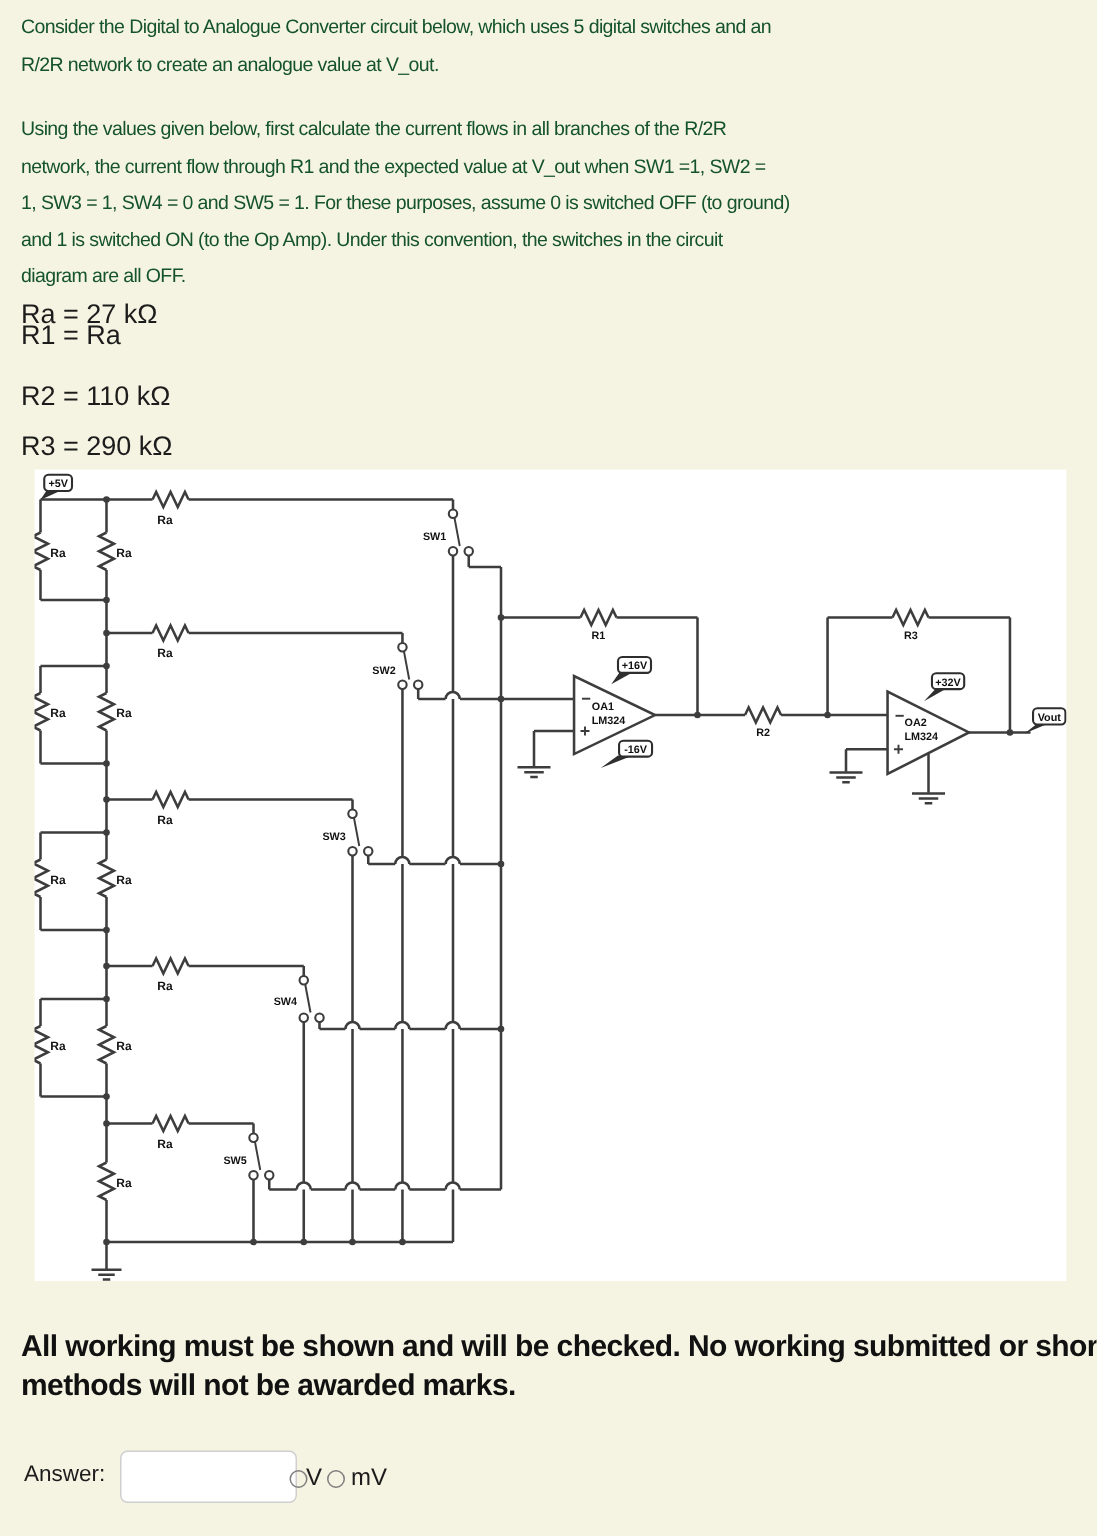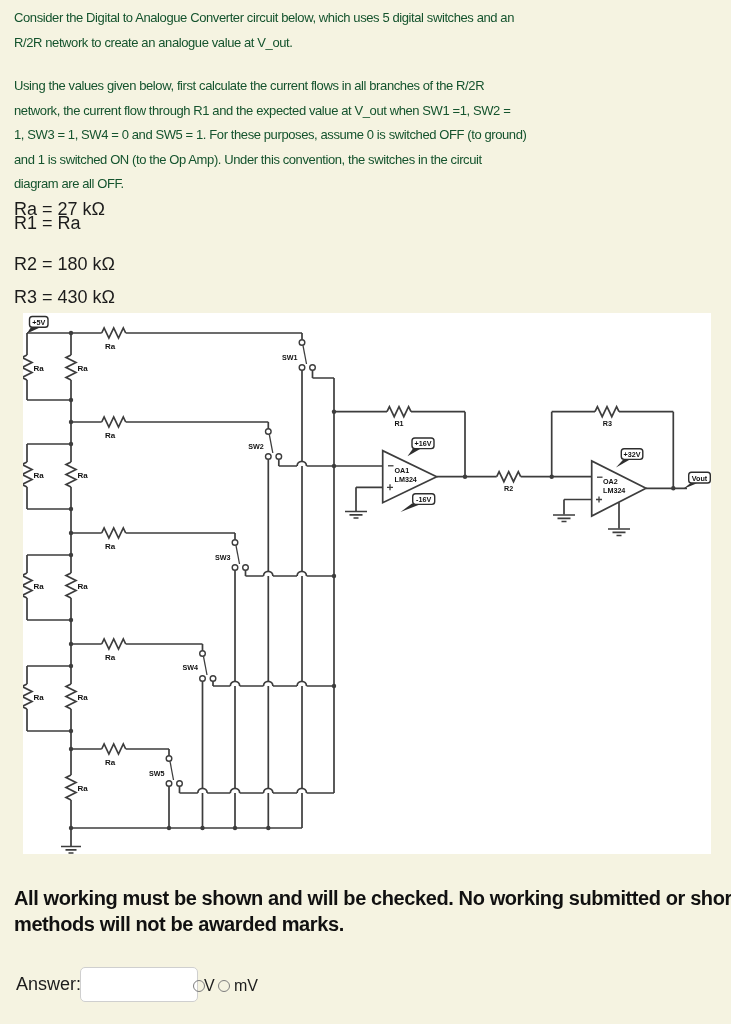--- a/index.html
+++ b/index.html
@@ -34,21 +34,21 @@
   .t7{font-size:7.2px;}
   .wire{stroke:#3d3d3d;stroke-width:1.7;fill:none;}
   .thin{stroke:#3d3d3d;stroke-width:1.3;fill:none;}
   .term{fill:#ffffff;stroke:#3d3d3d;stroke-width:1.4;}
   .dot{fill:#3d3d3d;stroke:none;}
   .hop{fill:#ffffff;stroke:#3d3d3d;stroke-width:1.7;}
   .cobox{fill:#ffffff;stroke:#2e2e2e;stroke-width:1.4;}
   .cotail{fill:#2e2e2e;stroke:none;}
   .tri{fill:#ffffff;stroke:#3d3d3d;stroke-width:1.7;}
   
-  .ans-label{position:absolute;left:16px;top:974px;font-size:18px;color:#1c1c1c;}
+  .ans-label{position:absolute;left:16px;top:974px;font-size:15px;color:#1c1c1c;}
   .ans-input{
     position:absolute;left:80px;top:967px;width:104px;height:33px;
     background:#ffffff;border:1px solid #cfcfcf;border-radius:5px;
     font-size:15px;padding:0 6px;color:#1c1c1c;outline:none;
   }
   .radio{
     position:absolute;width:10px;height:10px;border-radius:50%;
     border:1.6px solid #7e7e7e;background:transparent;top:980px;
   }
   .unit{position:absolute;top:977px;font-size:16px;color:#1c1c1c;}
@@ -59,22 +59,22 @@
 <div class="para" style="top:6px">Consider the Digital to Analogue Converter circuit below, which uses 5 digital switches and an
 R/2R network to create an analogue value at V_out.</div>
 <div class="para" style="top:74px">Using the values given below, first calculate the current flows in all branches of the R/2R
 network, the current flow through R1 and the expected value at V_out when SW1 =1, SW2 =
 1, SW3 = 1, SW4 = 0 and SW5 = 1. For these purposes, assume 0 is switched OFF (to ground)
 and 1 is switched ON (to the Op Amp). Under this convention, the switches in the circuit
 diagram are all OFF.</div>
 
 <div class="valline" style="top:199px">Ra = 27 kΩ</div>
 <div class="valline" style="top:213px">R1 = Ra</div>
-<div class="valline" style="top:254px">R2 = 180 kΩ</div>
-<div class="valline" style="top:287px">R3 = 430 kΩ</div>
+<div class="valline" style="top:254px">R2 = 110 kΩ</div>
+<div class="valline" style="top:287px">R3 = 290 kΩ</div>
 
 <div class="panel">
 <svg width="688" height="541" viewBox="23 313 688 541" xmlns="http://www.w3.org/2000/svg">
 
   <g>
 
     <path class="wire" d="M71,333 V355 M71,380 V462 M71,487 V573 M71,598 V684 M71,709 V775 M71,800 V828"></path>
 
     <path class="wire" d="M27,333 V355 M27,380 V400 M27,444 V462 M27,487 V509 M27,555 V573 M27,598 V620 M27,666 V684 M27,709 V731"></path>
 

